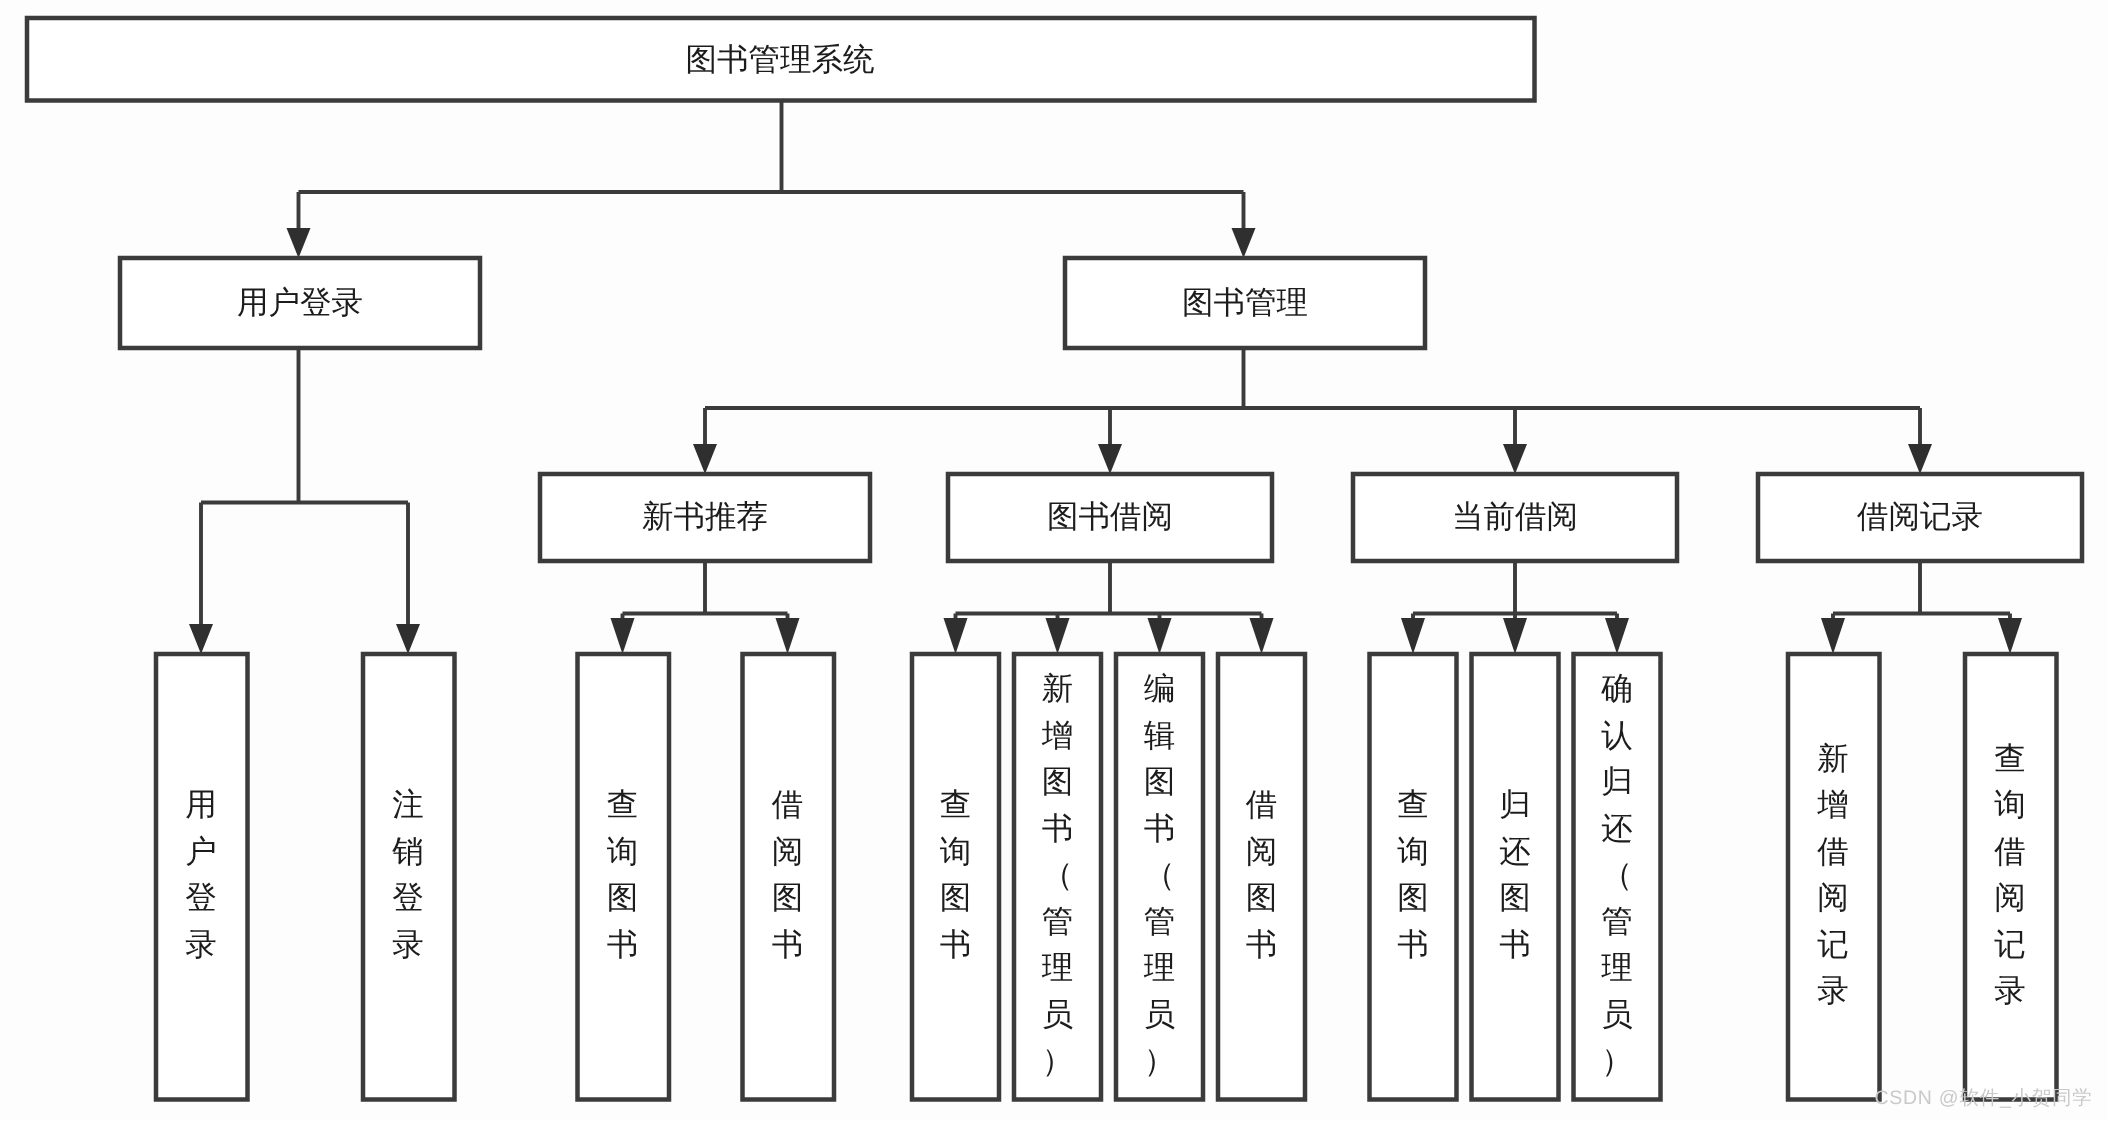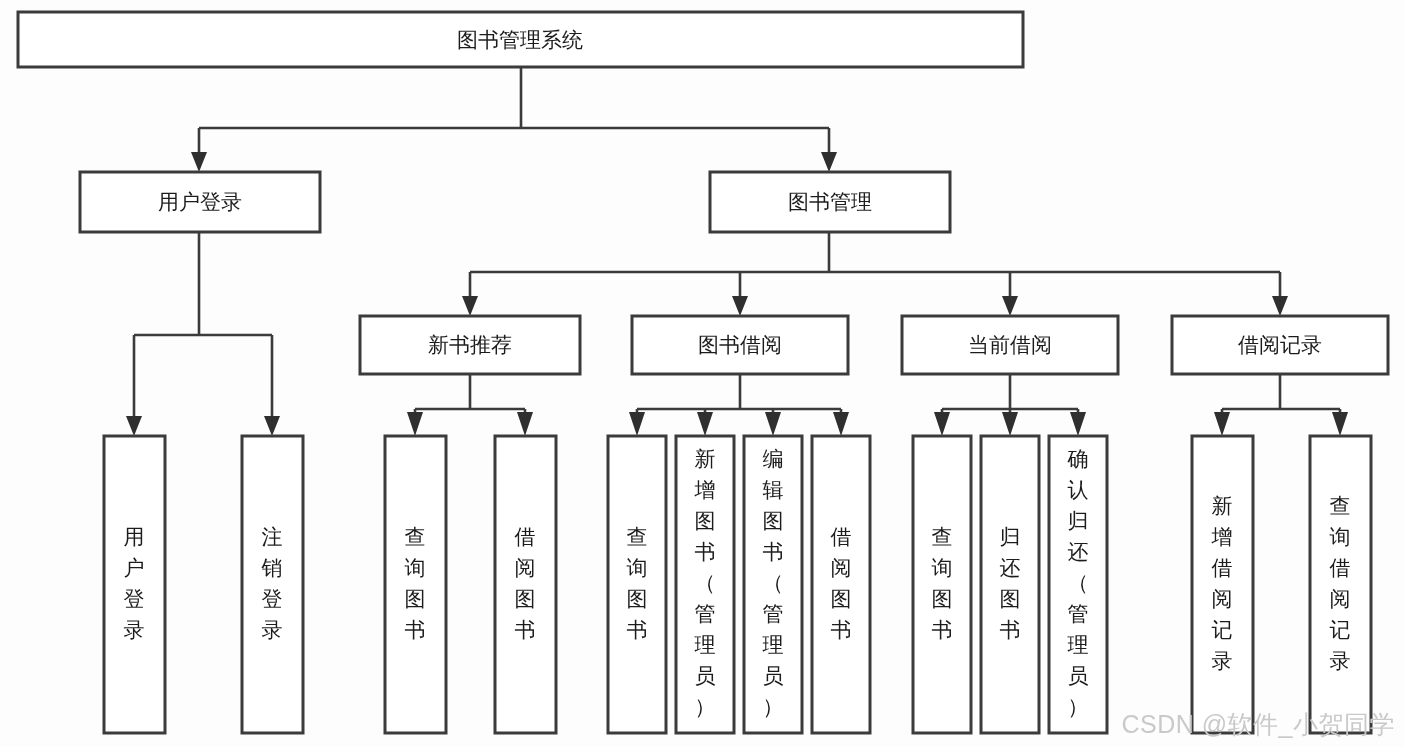--- a/index.html
+++ b/index.html
@@ -54,21 +54,21 @@
     writing-mode: vertical-rl;
     text-orientation: upright;
     letter-spacing: 3px;
     dominant-baseline: middle;
   }
   .watermark-text {
     position: absolute;
     right: 10px;
     bottom: 6px;
     font-family: "Liberation Sans", "DejaVu Sans", sans-serif;
-    font-size: 25px;
+    font-size: 13px;
     color: #c9c9c9;
     white-space: nowrap;
     user-select: none;
     letter-spacing: 0.5px;
   }
 </style>
 </head>
 <body>
 
 <div id="diagram-root">

